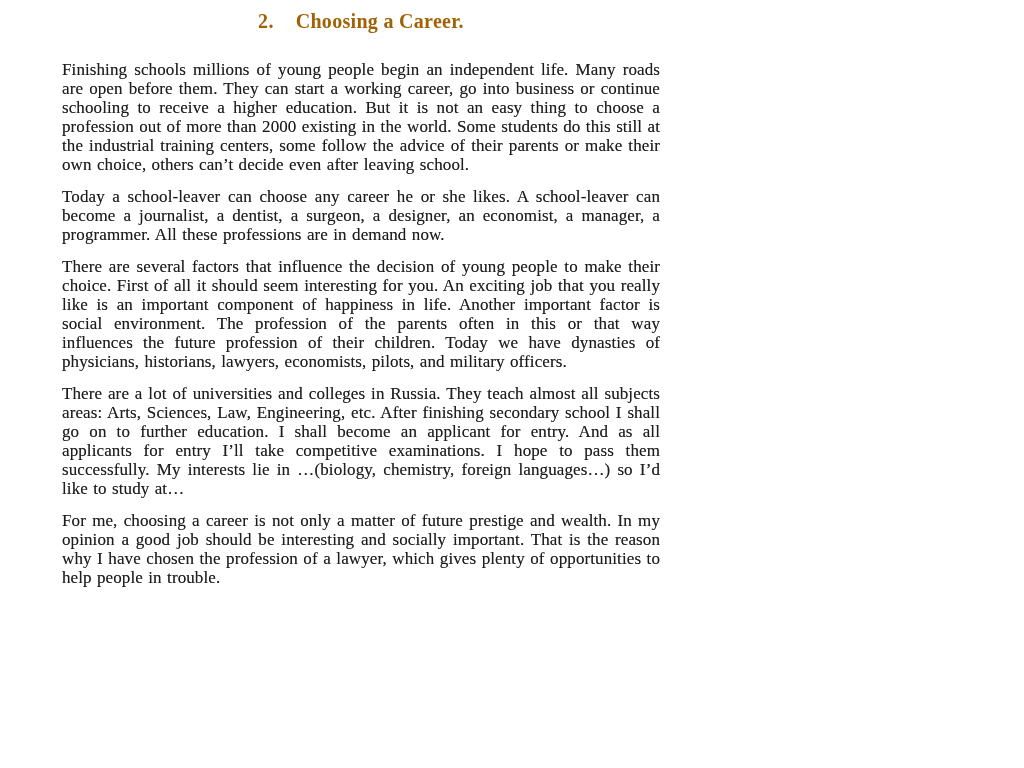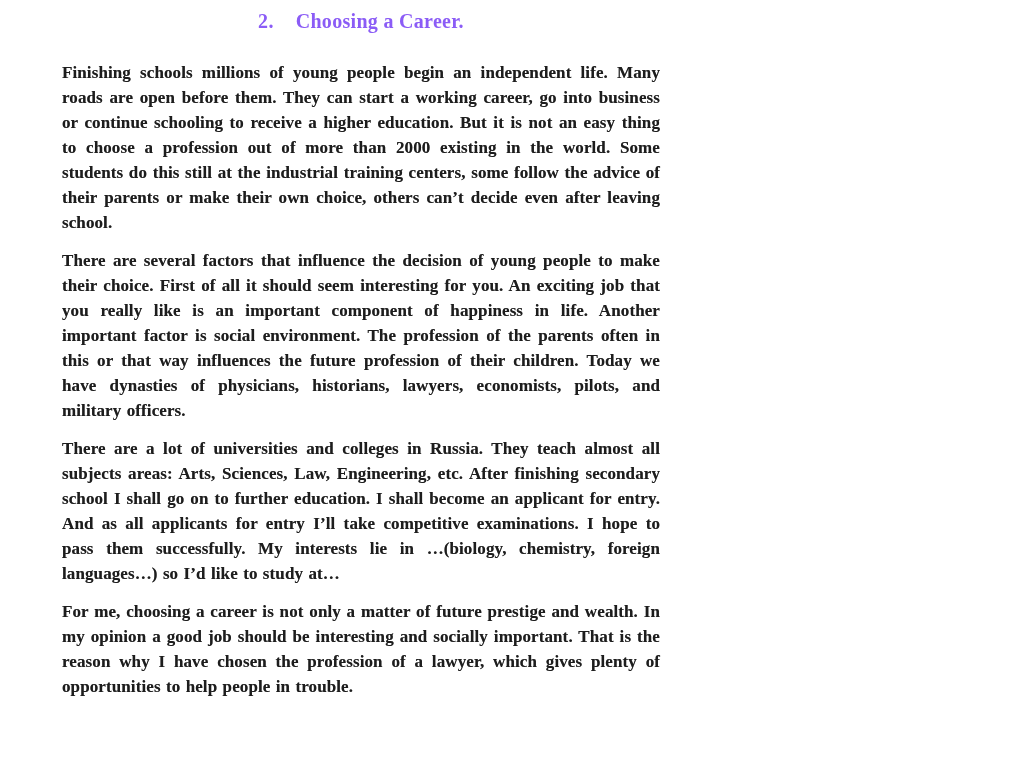--- a/index.html
+++ b/index.html
@@ -21,46 +21,46 @@
     width: 598px;
     font-family: "Liberation Serif", "DejaVu Serif", serif;
     color: #1d1d1d;
   }
   .title {
     text-align: center;
     font-size: 20px;
     font-weight: bold;
     letter-spacing: 0.3px;
     margin: 0 0 27px 0;
-    color: #8b5cf6;
+    color: #a16207;
   }
   .title .title-number {
     display: inline-block;
     margin-right: 22px;
   }
   .page p {
     font-size: 17px;
-    line-height: 25px;
+    line-height: 19px;
     text-align: justify;
     margin: 0 0 13px 0;
     letter-spacing: 0.1px;
     word-spacing: 1px;
     
     text-shadow: 0 0 0.5px rgba(40,40,40,0.55);
-    font-weight: bold;
   }
   .page p.gap-lg { margin-top: 7px; }
   .page p.gap-md { }
 </style>
 </head>
 <body>
 
 <div class="canvas">
   <div class="page">
     <h1 class="title">
       <span class="title-number">2.</span><span>Choosing a Career.</span>
     </h1>
     <p>Finishing schools millions of young people begin an independent life. Many roads are open before them. They can start a working career, go into business or continue schooling to receive a higher education. But it is not an easy thing to choose a profession out of more than 2000 existing in the world. Some students do this still at the industrial training centers, some follow the advice of their parents or make their own choice, others can’t decide even after leaving school.</p>
+    <p>Today a school-leaver can choose any career he or she likes. A school-leaver can become a journalist, a dentist, a surgeon, a designer, an economist, a manager, a programmer. All these professions are in demand now.</p>
     <p>There are several factors that influence the decision of young people to make their choice. First of all it should seem interesting for you. An exciting job that you really like is an important component of happiness in life. Another important factor is social environment. The profession of the parents often in this or that way influences the future profession of their children. Today we have dynasties of physicians, historians, lawyers, economists, pilots, and military officers.</p>
     <p class="gap-lg">There are a lot of universities and colleges in Russia. They teach almost all subjects areas: Arts, Sciences, Law, Engineering, etc. After finishing secondary school I shall go on to further education. I shall become an applicant for entry. And as all applicants for entry I’ll take competitive examinations. I hope to pass them successfully. My interests lie in …(biology, chemistry, foreign languages…) so I’d like to study at…</p>
     <p class="gap-md">For me, choosing a career is not only a matter of future prestige and wealth. In my opinion a good job should be interesting and socially important. That is the reason why I have chosen the profession of a lawyer, which gives plenty of opportunities to help people in trouble.</p>
   </div>
 </div>
 
 </body></html>

